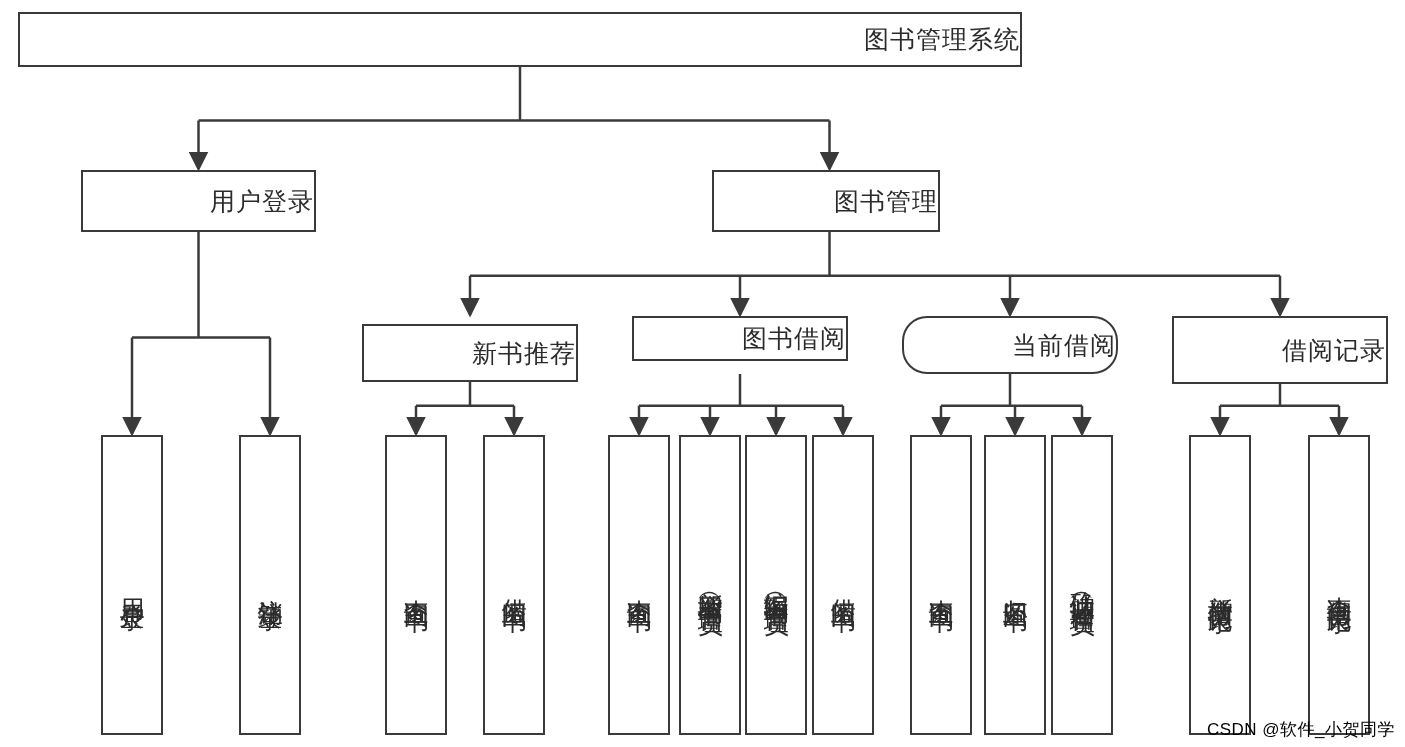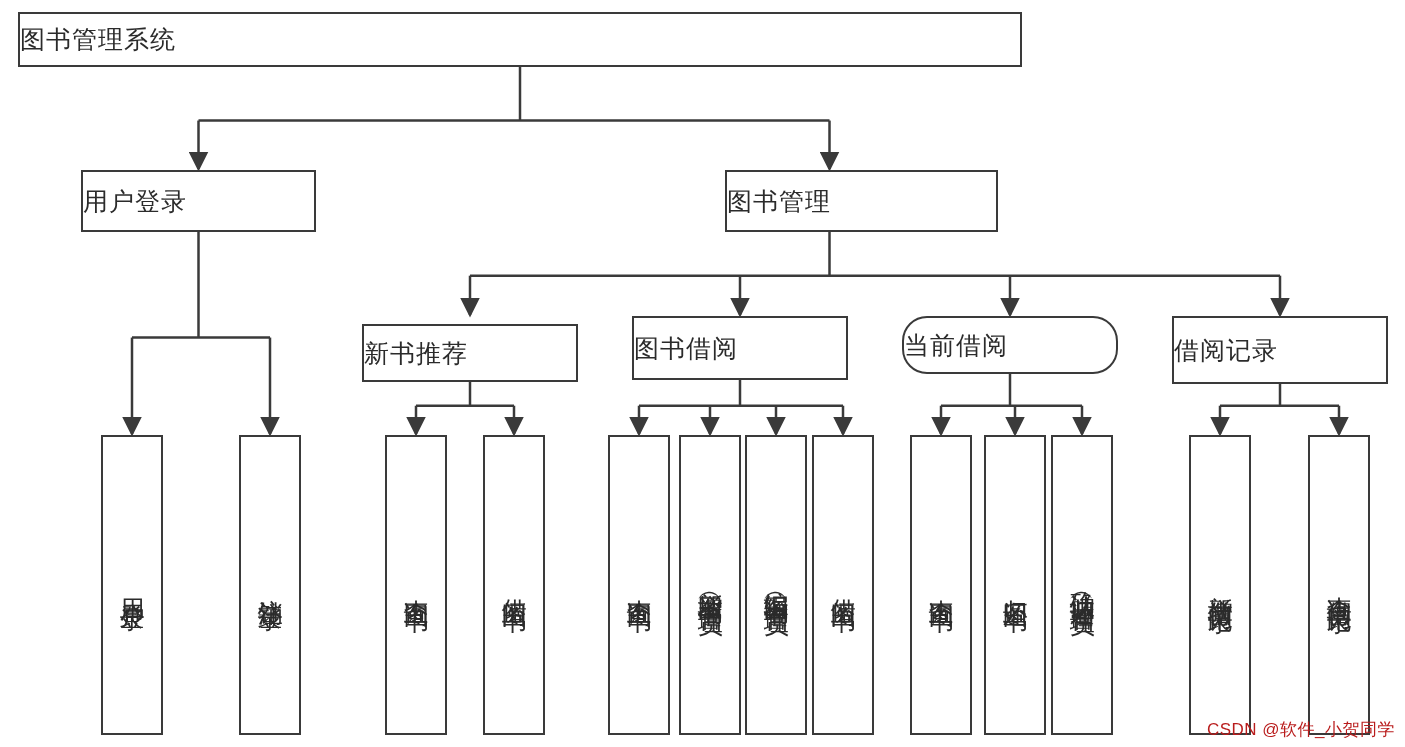--- a/index.html
+++ b/index.html
@@ -25,21 +25,21 @@
     height: 747px;
     pointer-events: none;
   }
   .node {
     position: absolute;
     box-sizing: border-box;
     background: #ffffff;
     border: 2.5px solid #3a3a3a;
     display: flex;
     align-items: center;
-    justify-content: flex-start;
+    justify-content: flex-end;
     color: #2b2b2b;
   }
   .node.horiz {
     font-size: 25px;
     letter-spacing: 1px;
   }
   .node.vert {
     font-size: 25px;
     align-items: center;
     justify-content: center;
@@ -53,21 +53,21 @@
     display: block;
   }
   .node-label {
     display: block;
   }
   #watermark {
     position: absolute;
     right: 10px;
     bottom: 6px;
     font-size: 17px;
-    color: #b91c1c;
+    color: #000000;
     letter-spacing: 0.5px;
     white-space: nowrap;
   }
 </style>
 </head>
 <body>
 
 <div id="canvas">
 
   <svg id="edges" viewBox="0 0 1405 747" width="1405" height="747" xmlns="http://www.w3.org/2000/svg">
@@ -113,27 +113,27 @@
       </g>
   </svg>
 
   <div id="nodes-layer">
       <div class="node horiz" style="left: 18px; top: 12px; width: 1004px; height: 55px;">
         <span class="node-label">图书管理系统</span>
       </div>
       <div class="node horiz" style="left: 81px; top: 170px; width: 235px; height: 62px;">
         <span class="node-label">用户登录</span>
       </div>
-      <div class="node horiz" style="left: 712px; top: 170px; width: 273px; height: 62px; margin-left: 13px;">
+      <div class="node horiz" style="left: 712px; top: 170px; width: 228px; height: 62px;">
         <span class="node-label">图书管理</span>
       </div>
       <div class="node horiz" style="left: 362px; top: 316px; width: 216px; height: 58px; margin-top: 8px;">
         <span class="node-label">新书推荐</span>
       </div>
-      <div class="node horiz" style="left: 632px; top: 316px; width: 216px; height: 64px;">
+      <div class="node horiz" style="left: 632px; top: 316px; width: 216px; height: 45px;">
         <span class="node-label">图书借阅</span>
       </div>
       <div class="node horiz" style="left: 902px; top: 316px; width: 216px; height: 58px; border-radius: 25px;">
         <span class="node-label">当前借阅</span>
       </div>
       <div class="node horiz" style="left: 1172px; top: 316px; width: 216px; height: 68px;">
         <span class="node-label">借阅记录</span>
       </div>
       <div class="node vert" style="left: 101px; top: 435px; width: 62px; height: 300px;">
         <span class="vtext">用户登录</span>

